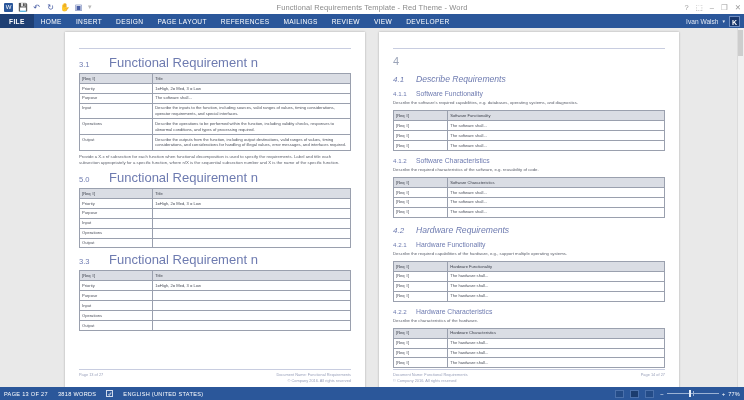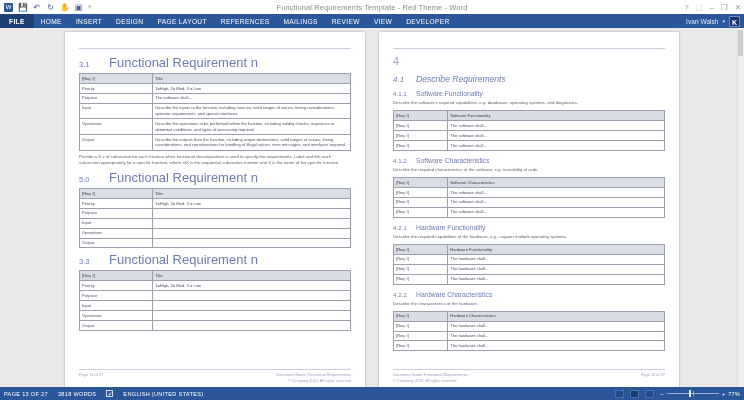--- a/index.html
+++ b/index.html
@@ -358,20 +358,24 @@
               <td class="lbl-sm">[Req #]</td>
               <td>The software shall...</td>
             </tr>
           <tr>
               <td class="lbl-sm">[Req #]</td>
               <td>The software shall...</td>
             </tr>
         </tbody>
       </table>
 
+      <div class="h2">
+        <span class="num">4.2</span>
+        <span class="txt">Hardware Requirements</span>
+      </div>
 
       <div class="h3">
         <span class="num">4.2.1</span>
         <span class="txt">Hardware Functionality</span>
       </div>
       <p class="para">Describe the required capabilities of the hardware, e.g., support multiple operating systems.</p>
       <table class="doc">
         <thead>
             <tr>
           <td class="lbl-sm">[Req #]</td>

